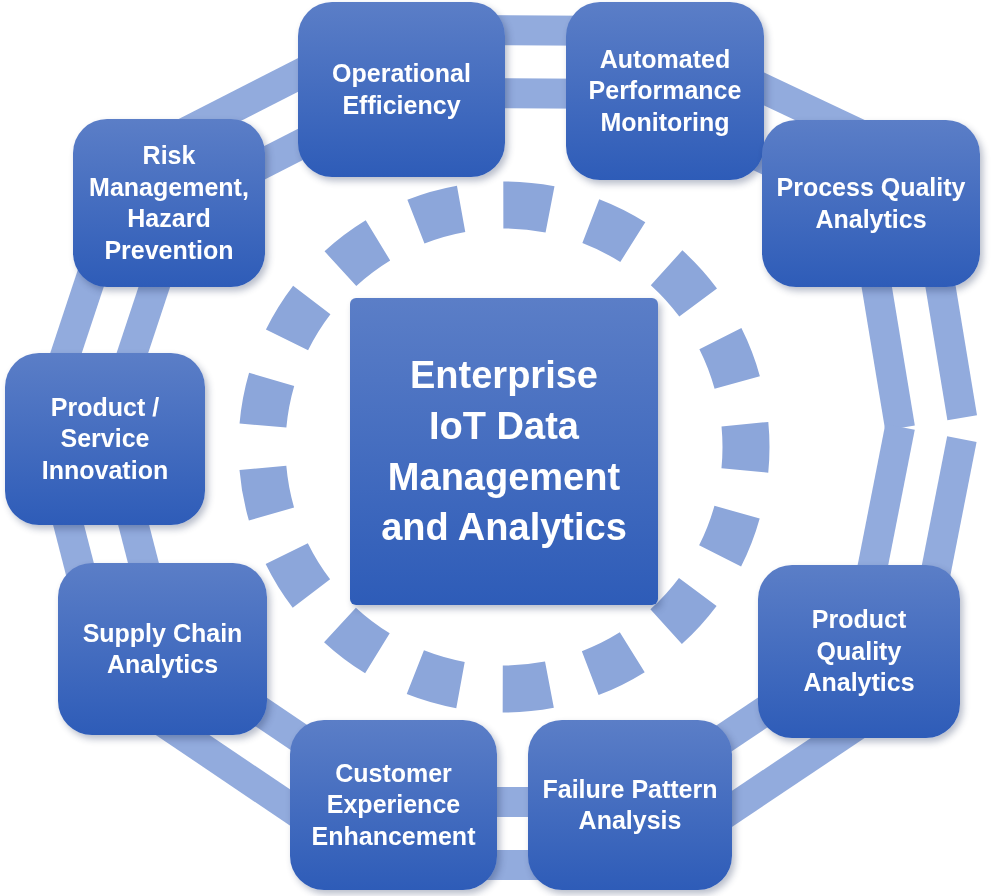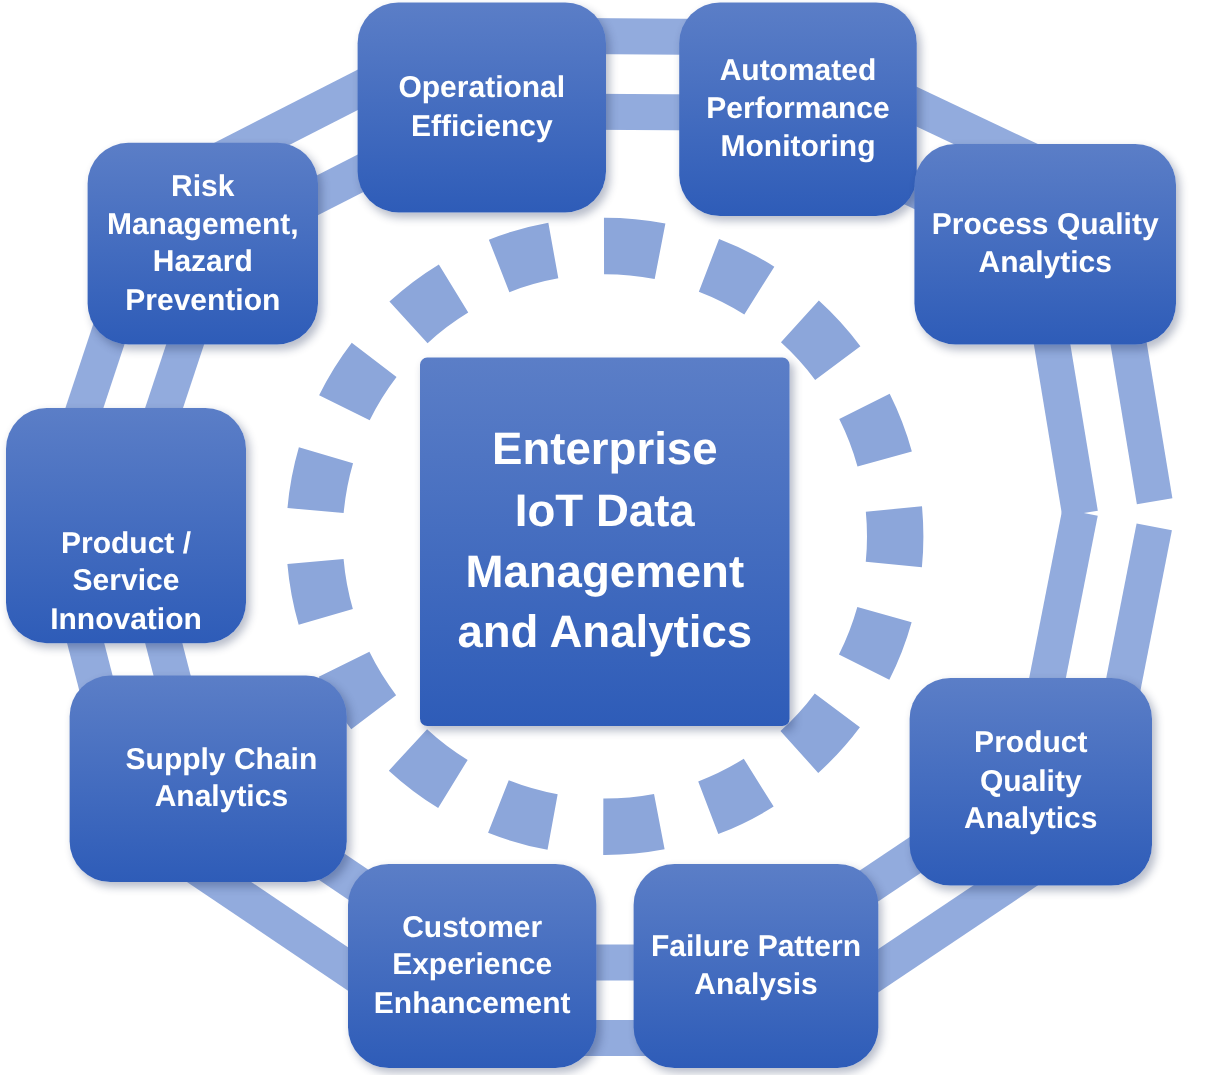--- a/index.html
+++ b/index.html
@@ -90,22 +90,22 @@
     </div>
     <div class="node" style="left: 528px; top: 720px; width: 204px; height: 170px; text-align: center;">
       <span class="lbl">Failure Pattern
 Analysis</span>
     </div>
     <div class="node" style="left: 290px; top: 720px; width: 207px; height: 170px;">
       <span class="lbl">Customer
 Experience
 Enhancement</span>
     </div>
-    <div class="node" style="left: 58px; top: 563px; width: 209px; height: 172px; padding-left: 22px;">
+    <div class="node" style="left: 58px; top: 563px; width: 209px; height: 172px;">
       <span class="lbl">Supply Chain
 Analytics</span>
     </div>
-    <div class="node" style="left: 5px; top: 340px; width: 200px; height: 196px; align-items: flex-end;">
+    <div class="node" style="left: 5px; top: 353px; width: 200px; height: 172px;">
       <span class="lbl">Product /
 Service
 Innovation</span>
     </div>
   </div>
 
 </body></html>

